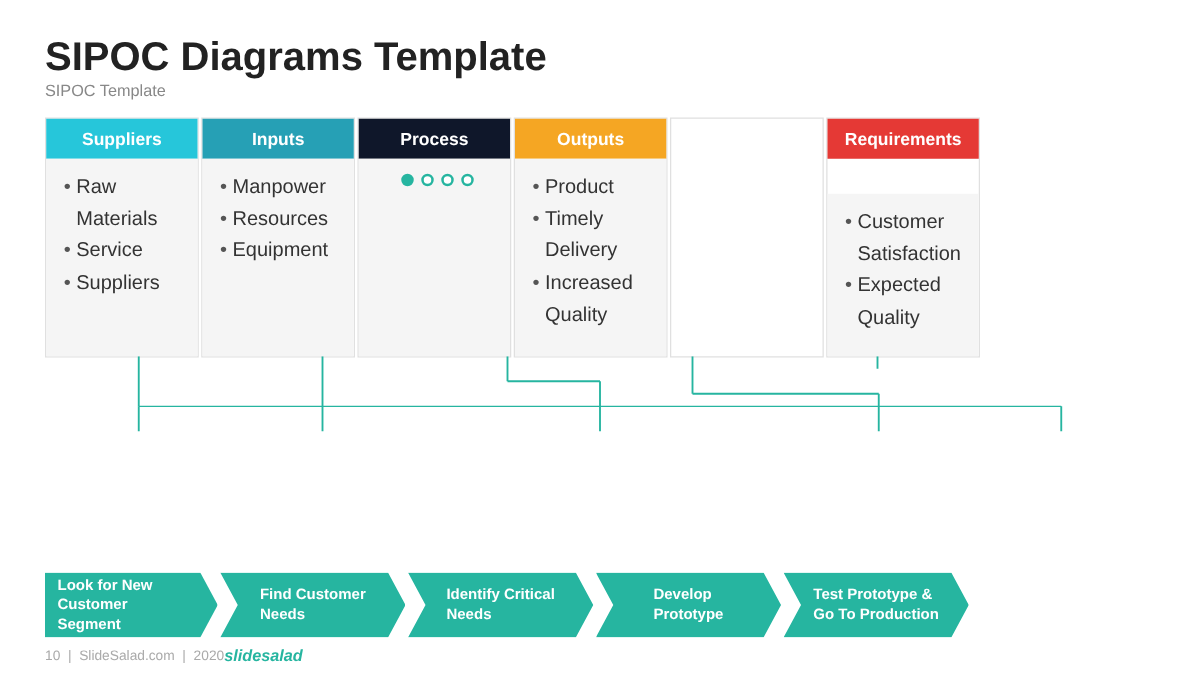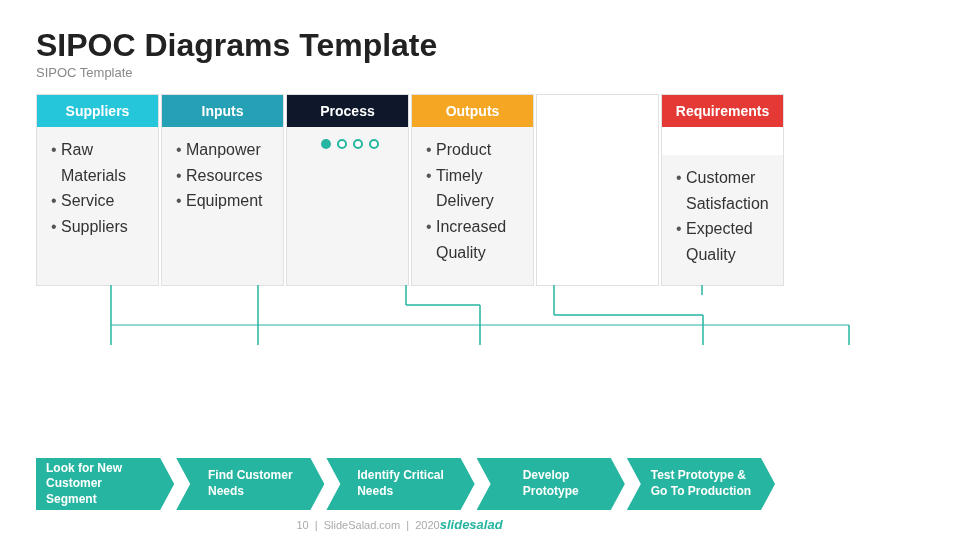--- a/index.html
+++ b/index.html
@@ -157,21 +157,21 @@
       margin-right: 0;
     }
 
     
     .footer {
       position: absolute;
       bottom: 8px;
       left: 36px;
       right: 48px;
       display: flex;
-      justify-content: center;
+      justify-content: flex-start;
       align-items: center;
       margin-top: 14px;
     }
 
     .footer-left {
       font-size: 11px;
       color: #aaaaaa;
     }
 
     .footer-logo {

